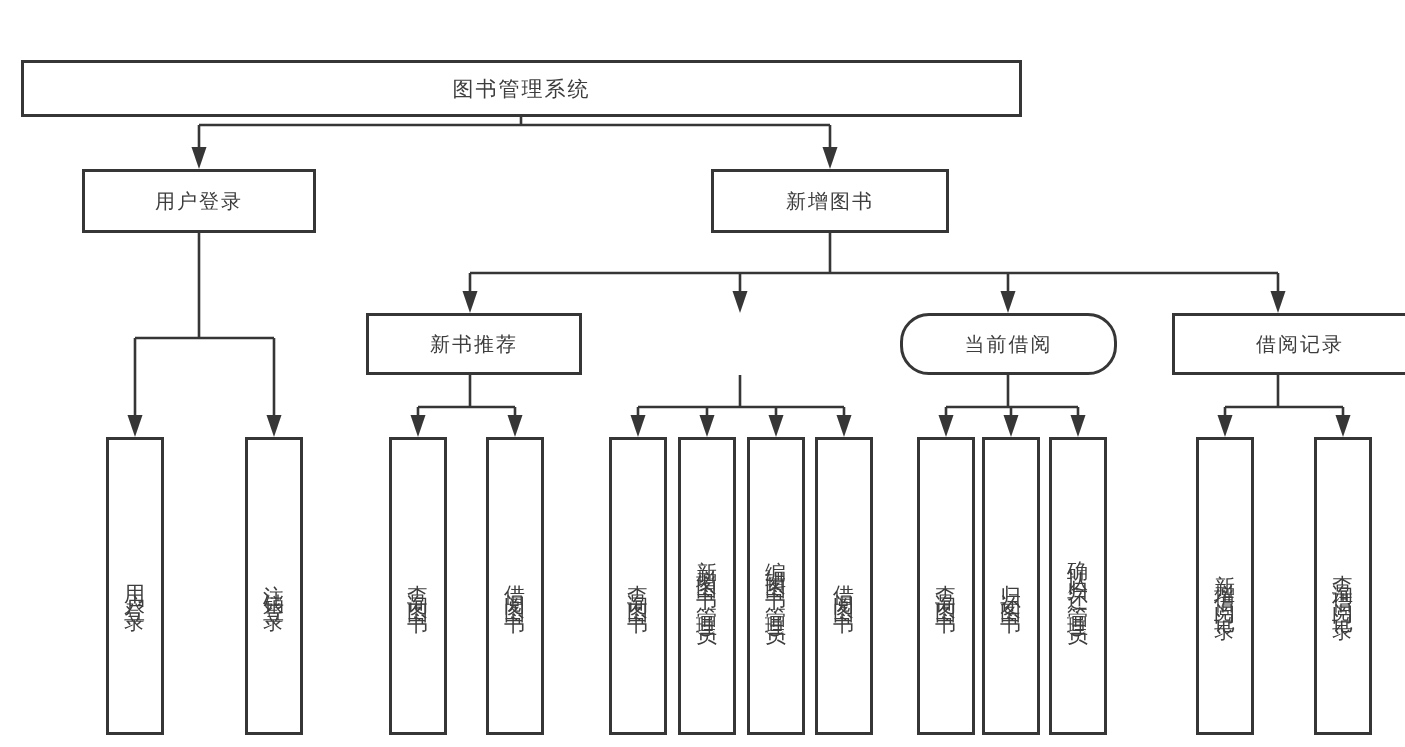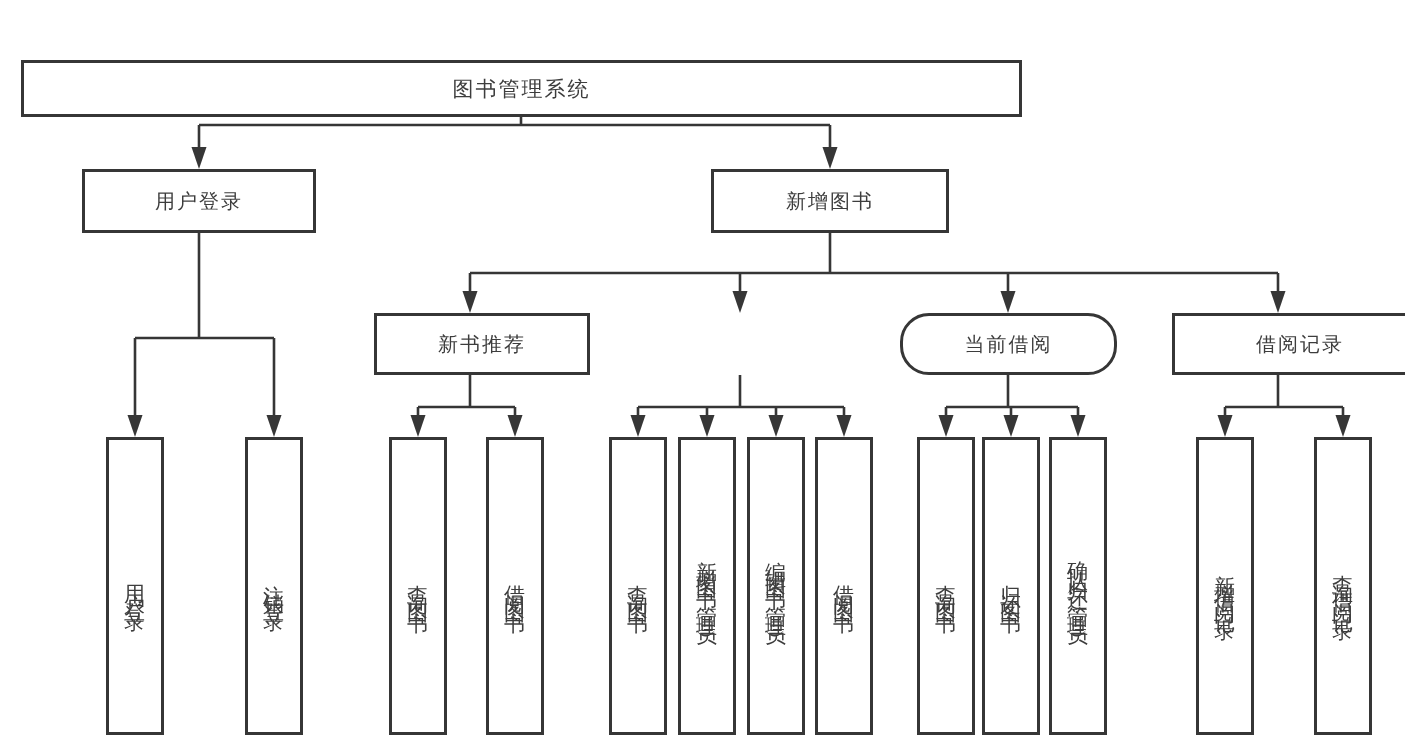--- a/index.html
+++ b/index.html
@@ -86,21 +86,21 @@
     <span>图书管理系统</span>
   </div>
 
   <div class="node h-node lvl2" style="left:82px; width:234px;">
     <span>用户登录</span>
   </div>
   <div class="node h-node lvl2" style="left:711px; width:238px;">
     <span>新增图书</span>
   </div>
 
-  <div class="node h-node lvl3" style="left:374px; width:216px;">
+  <div class="node h-node lvl3" style="left:366px; width:216px;">
     <span>新书推荐</span>
   </div>
   <div class="node h-node lvl3" style="left:900px; width:217px;border-radius:29px;">
     <span>当前借阅</span>
   </div>
   <div class="node h-node lvl3" style="left:1172px; width:256px;text-align:center;">
     <span>借阅记录</span>
   </div>
 
   <div class="node v-node leaf" style="left:106px;">

